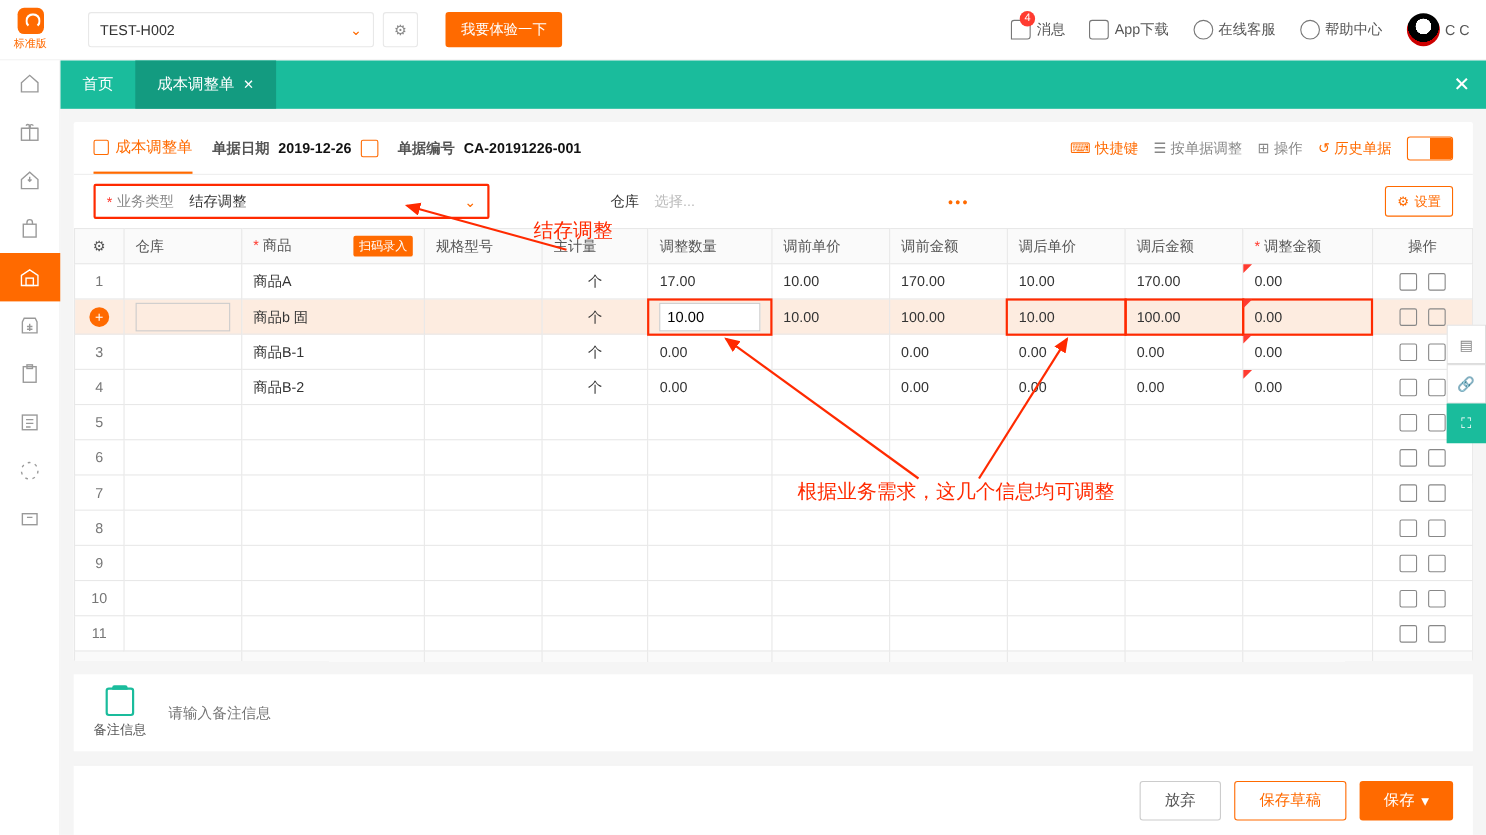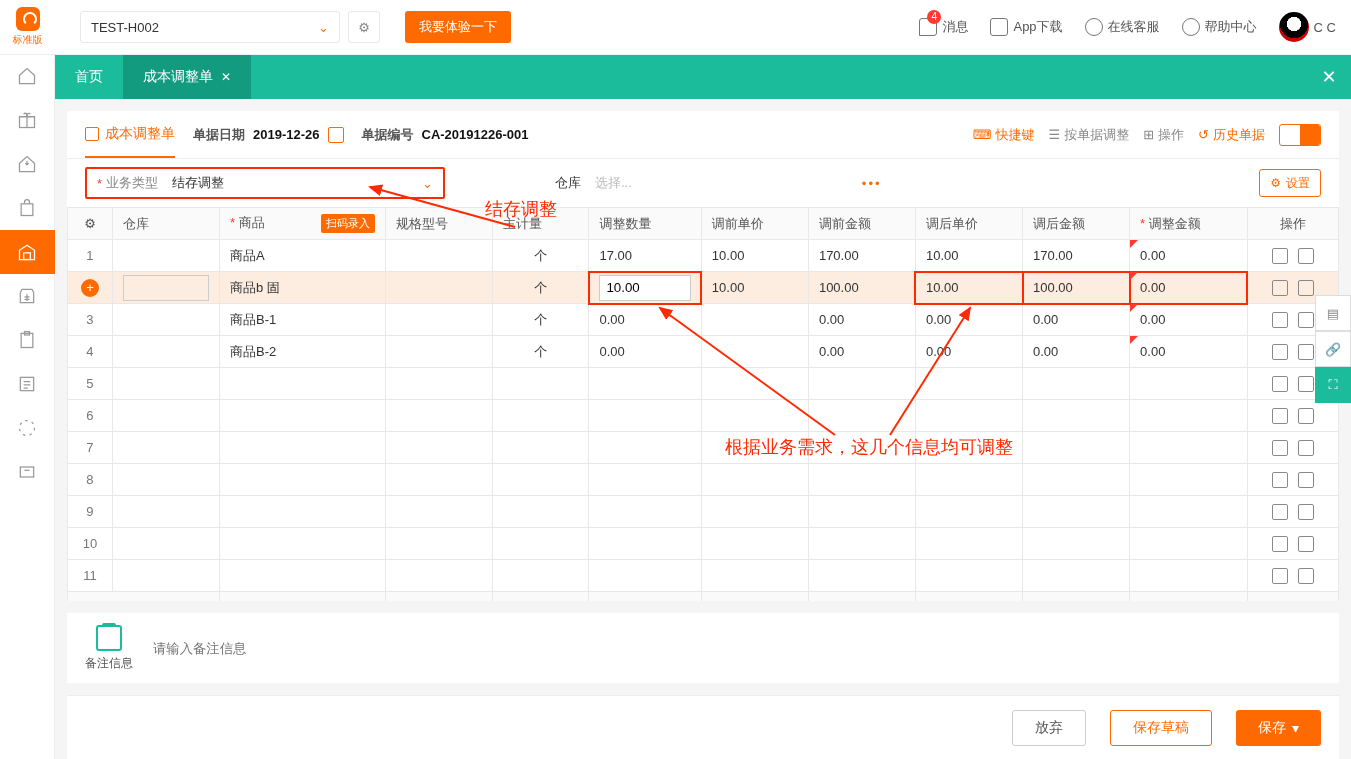--- a/index.html
+++ b/index.html
@@ -86,21 +86,21 @@
 tr.subtotal td{background:#fafafa;font-weight:bold;}
 
 
 .remarks{background:#fff;margin-top:12px;height:70px;display:flex;align-items:center;padding:0 18px;gap:20px;}
 .rm-ico{display:flex;flex-direction:column;align-items:center;color:#555;font-size:12px;}
 .rm-ico .note{width:26px;height:26px;border:2px solid #1abc9c;border-radius:3px;margin-bottom:4px;position:relative;}
 .rm-ico .note::before{content:"";position:absolute;top:-4px;left:4px;right:4px;height:4px;background:#1abc9c;border-radius:2px 2px 0 0;}
 .rm-inp{flex:1;height:32px;border:none;color:#aaa;}
 
 
-.footer{height:64px;background:#fff;border-top:1px solid #eee;margin-top:12px;display:flex;align-items:center;justify-content:flex-end;padding:0 18px;gap:24px;}
+.footer{height:64px;background:#fff;border-top:1px solid #eee;margin-top:12px;display:flex;align-items:center;justify-content:flex-end;padding:0 18px;gap:12px;}
 .fbtn{height:36px;padding:0 22px;border-radius:3px;display:flex;align-items:center;font-size:14px;}
 .fbtn.ghost{border:1px solid #ccc;color:#555;}
 .fbtn.oline{border:1px solid #ff6a00;color:#ff6a00;}
 .fbtn.solid{background:#ff6a00;color:#fff;gap:6px;}
 
 
 .float-right{position:absolute;right:0;top:240px;display:flex;flex-direction:column;gap:0;}
 .fr-btn{width:36px;height:36px;border:1px solid #ddd;background:#fff;display:flex;align-items:center;justify-content:center;color:#888;}
 .fr-btn.teal{background:#1abc9c;color:#fff;border-color:#1abc9c;}
 

